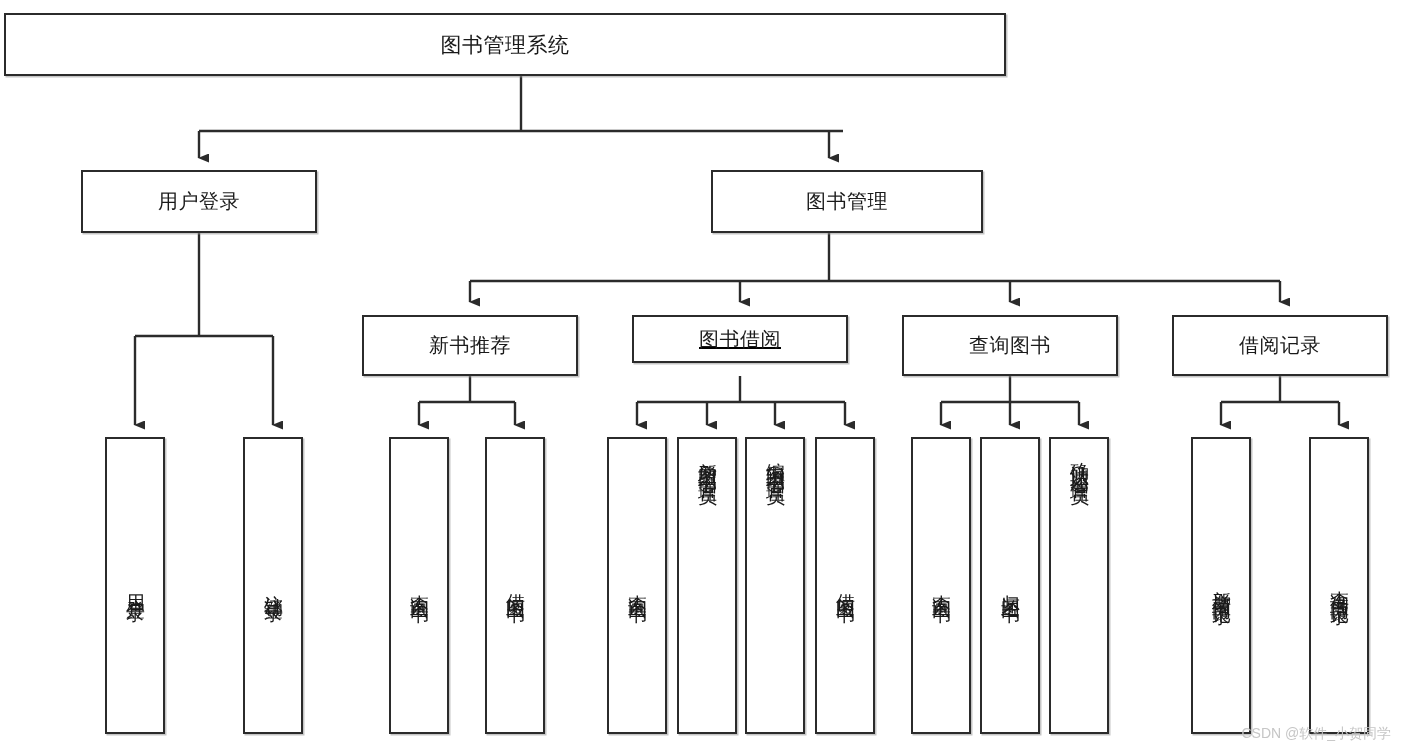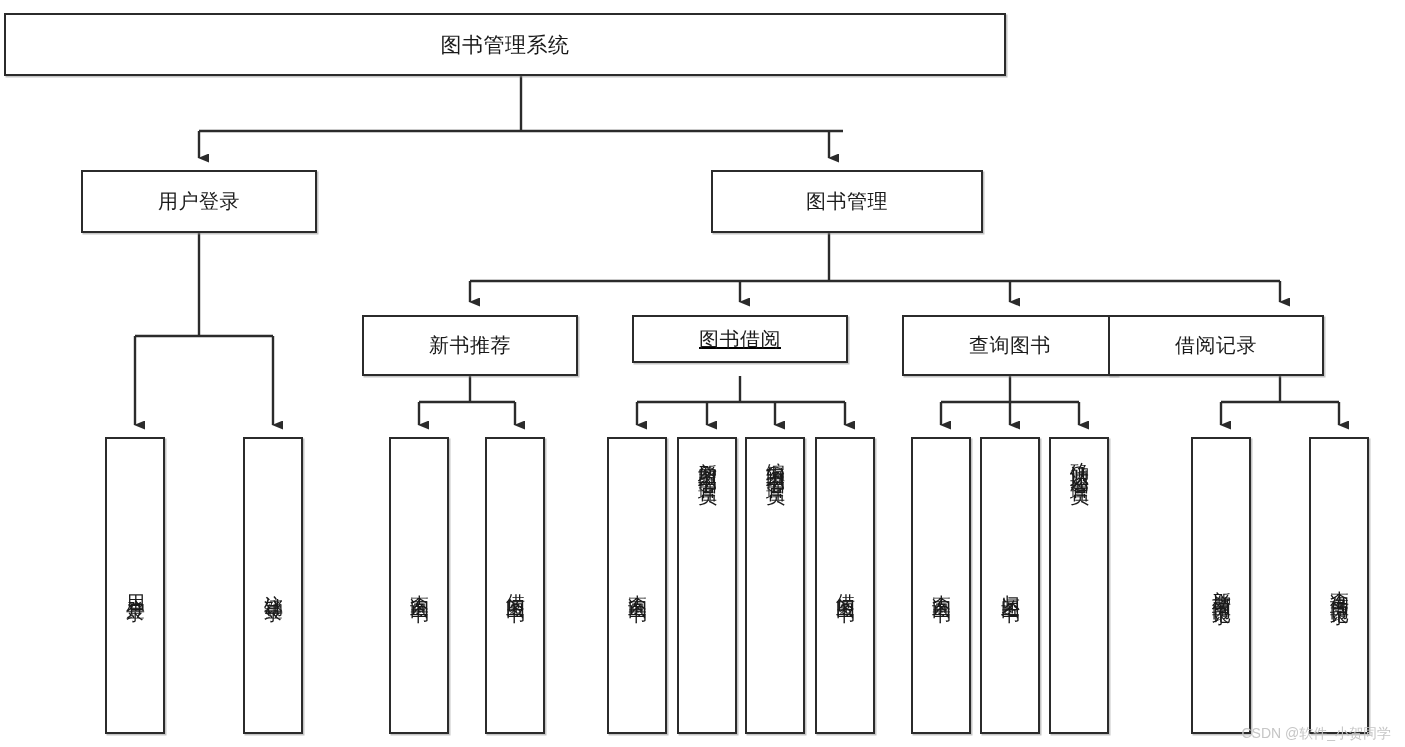--- a/index.html
+++ b/index.html
@@ -138,21 +138,21 @@
 
   <div class="node-box lvl3" style="left:362px; top:315px; width:216px; height:61px;">
     <span class="node-label">新书推荐</span>
   </div>
   <div class="node-box lvl3" style="left:632px; top:315px; width:216px; height:48px;text-decoration:underline;">
     <span class="node-label">图书借阅</span>
   </div>
   <div class="node-box lvl3" style="left:902px; top:315px; width:216px; height:61px;">
     <span class="node-label">查询图书</span>
   </div>
-  <div class="node-box lvl3" style="left:1108px; top:315px; width:216px; height:61px;">
+  <div class="node-box lvl3" style="left:1172px; top:315px; width:216px; height:61px;">
     <span class="node-label">借阅记录</span>
   </div>
 
   <div class="node-box leaf centered" style="left:105px; top:437px; width:60px; height:297px;">
     <span class="node-label">用户登录</span>
   </div>
   <div class="node-box leaf centered" style="left:243px; top:437px; width:60px; height:297px;">
     <span class="node-label">注销登录</span>
   </div>
 

